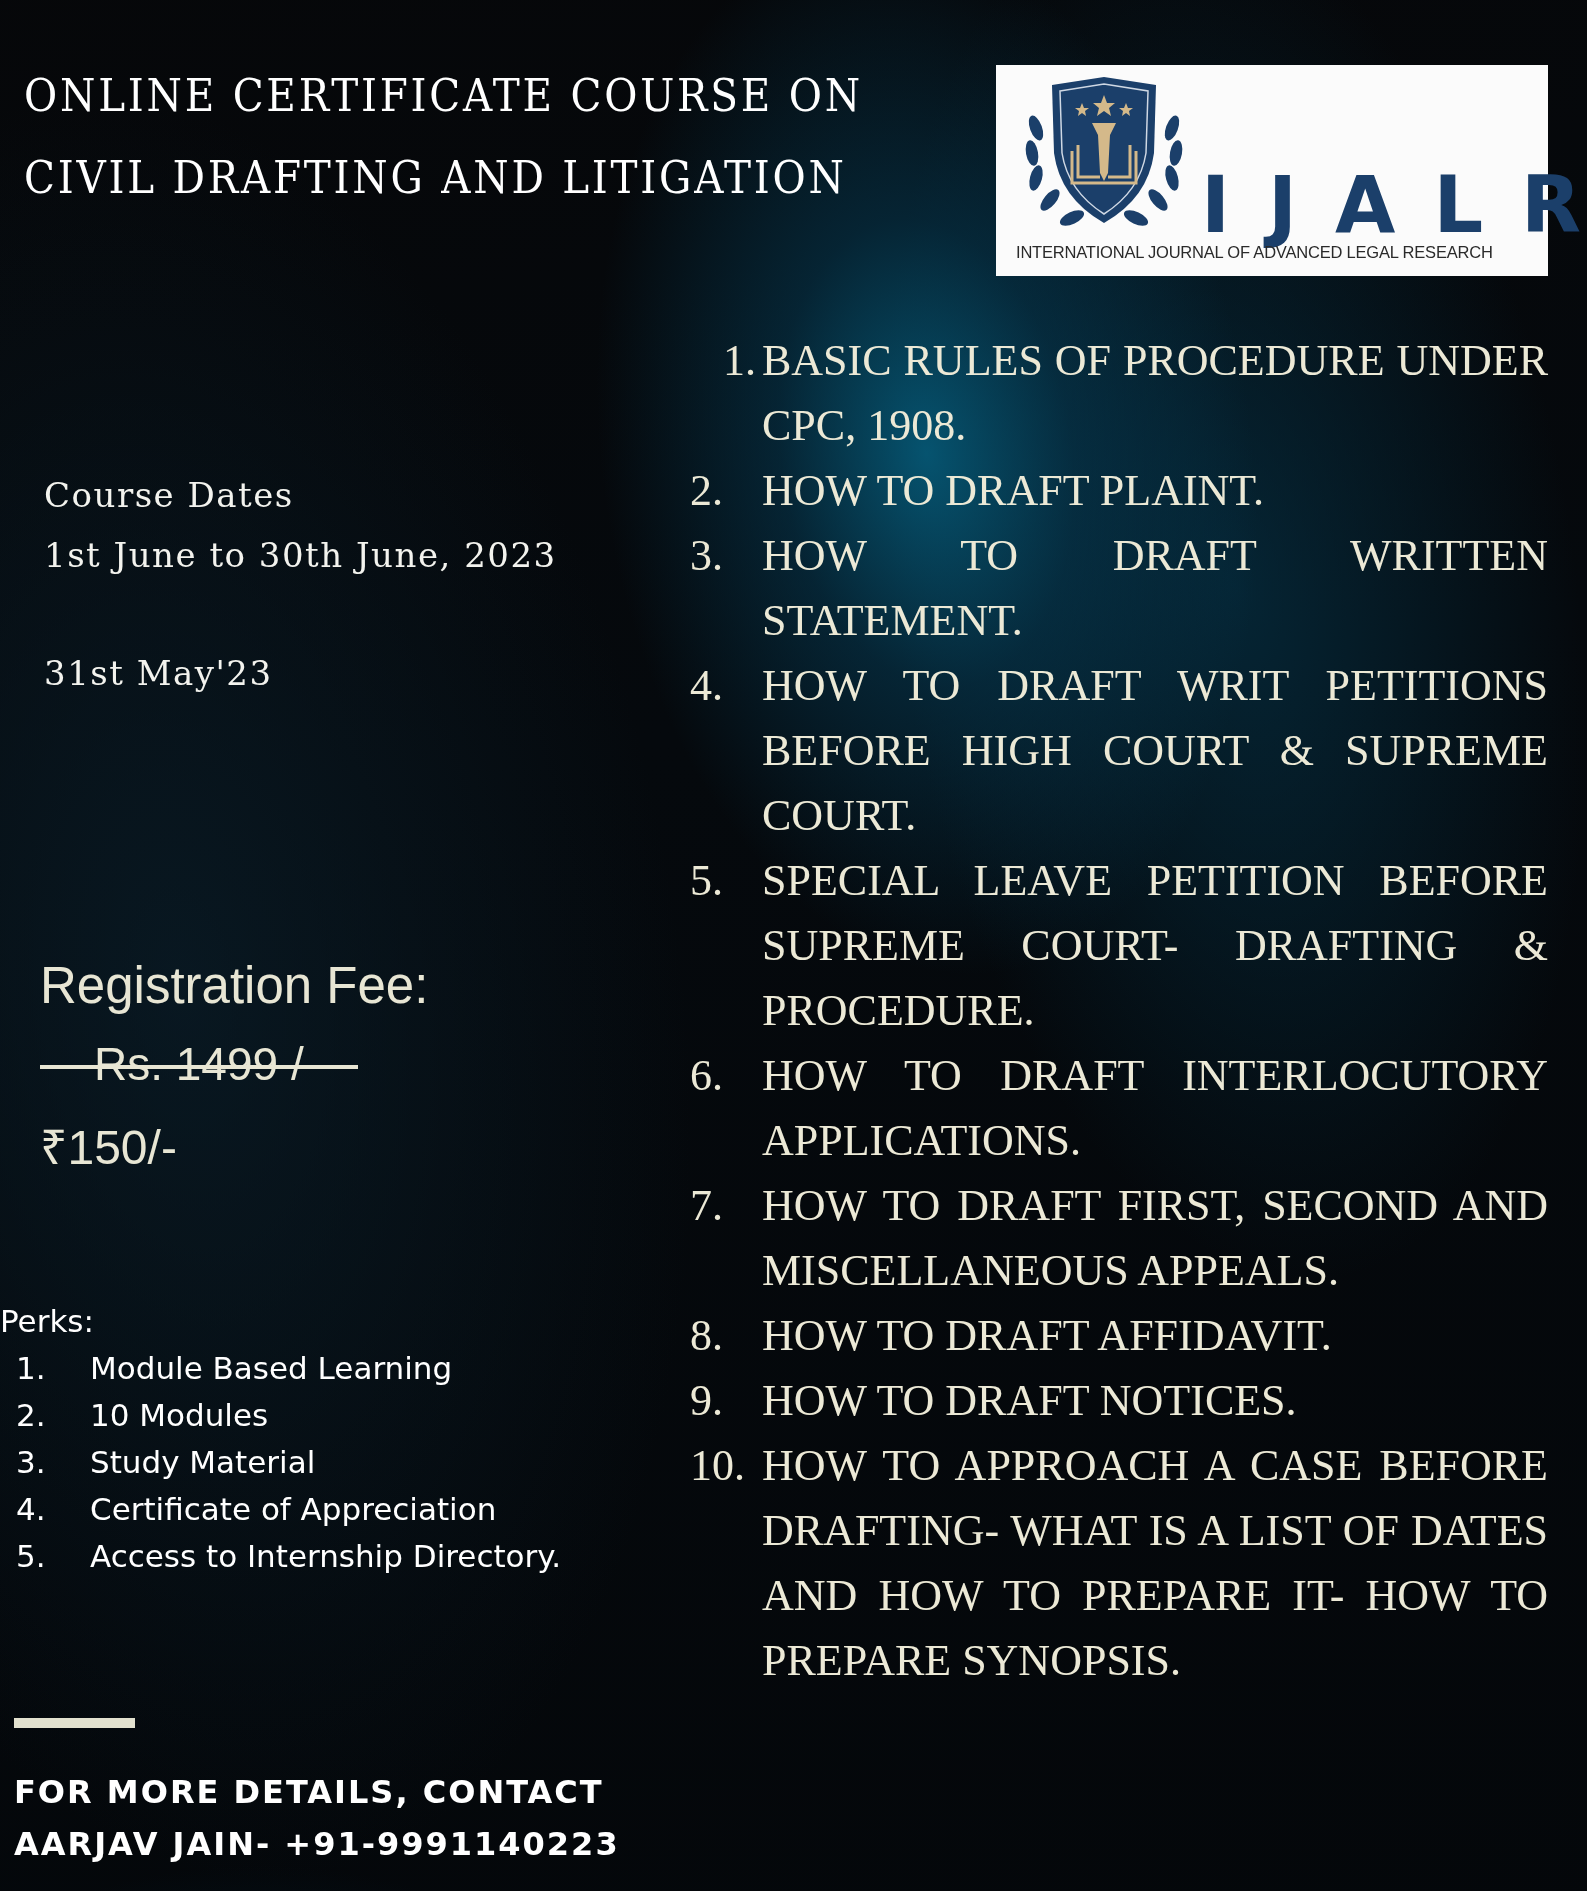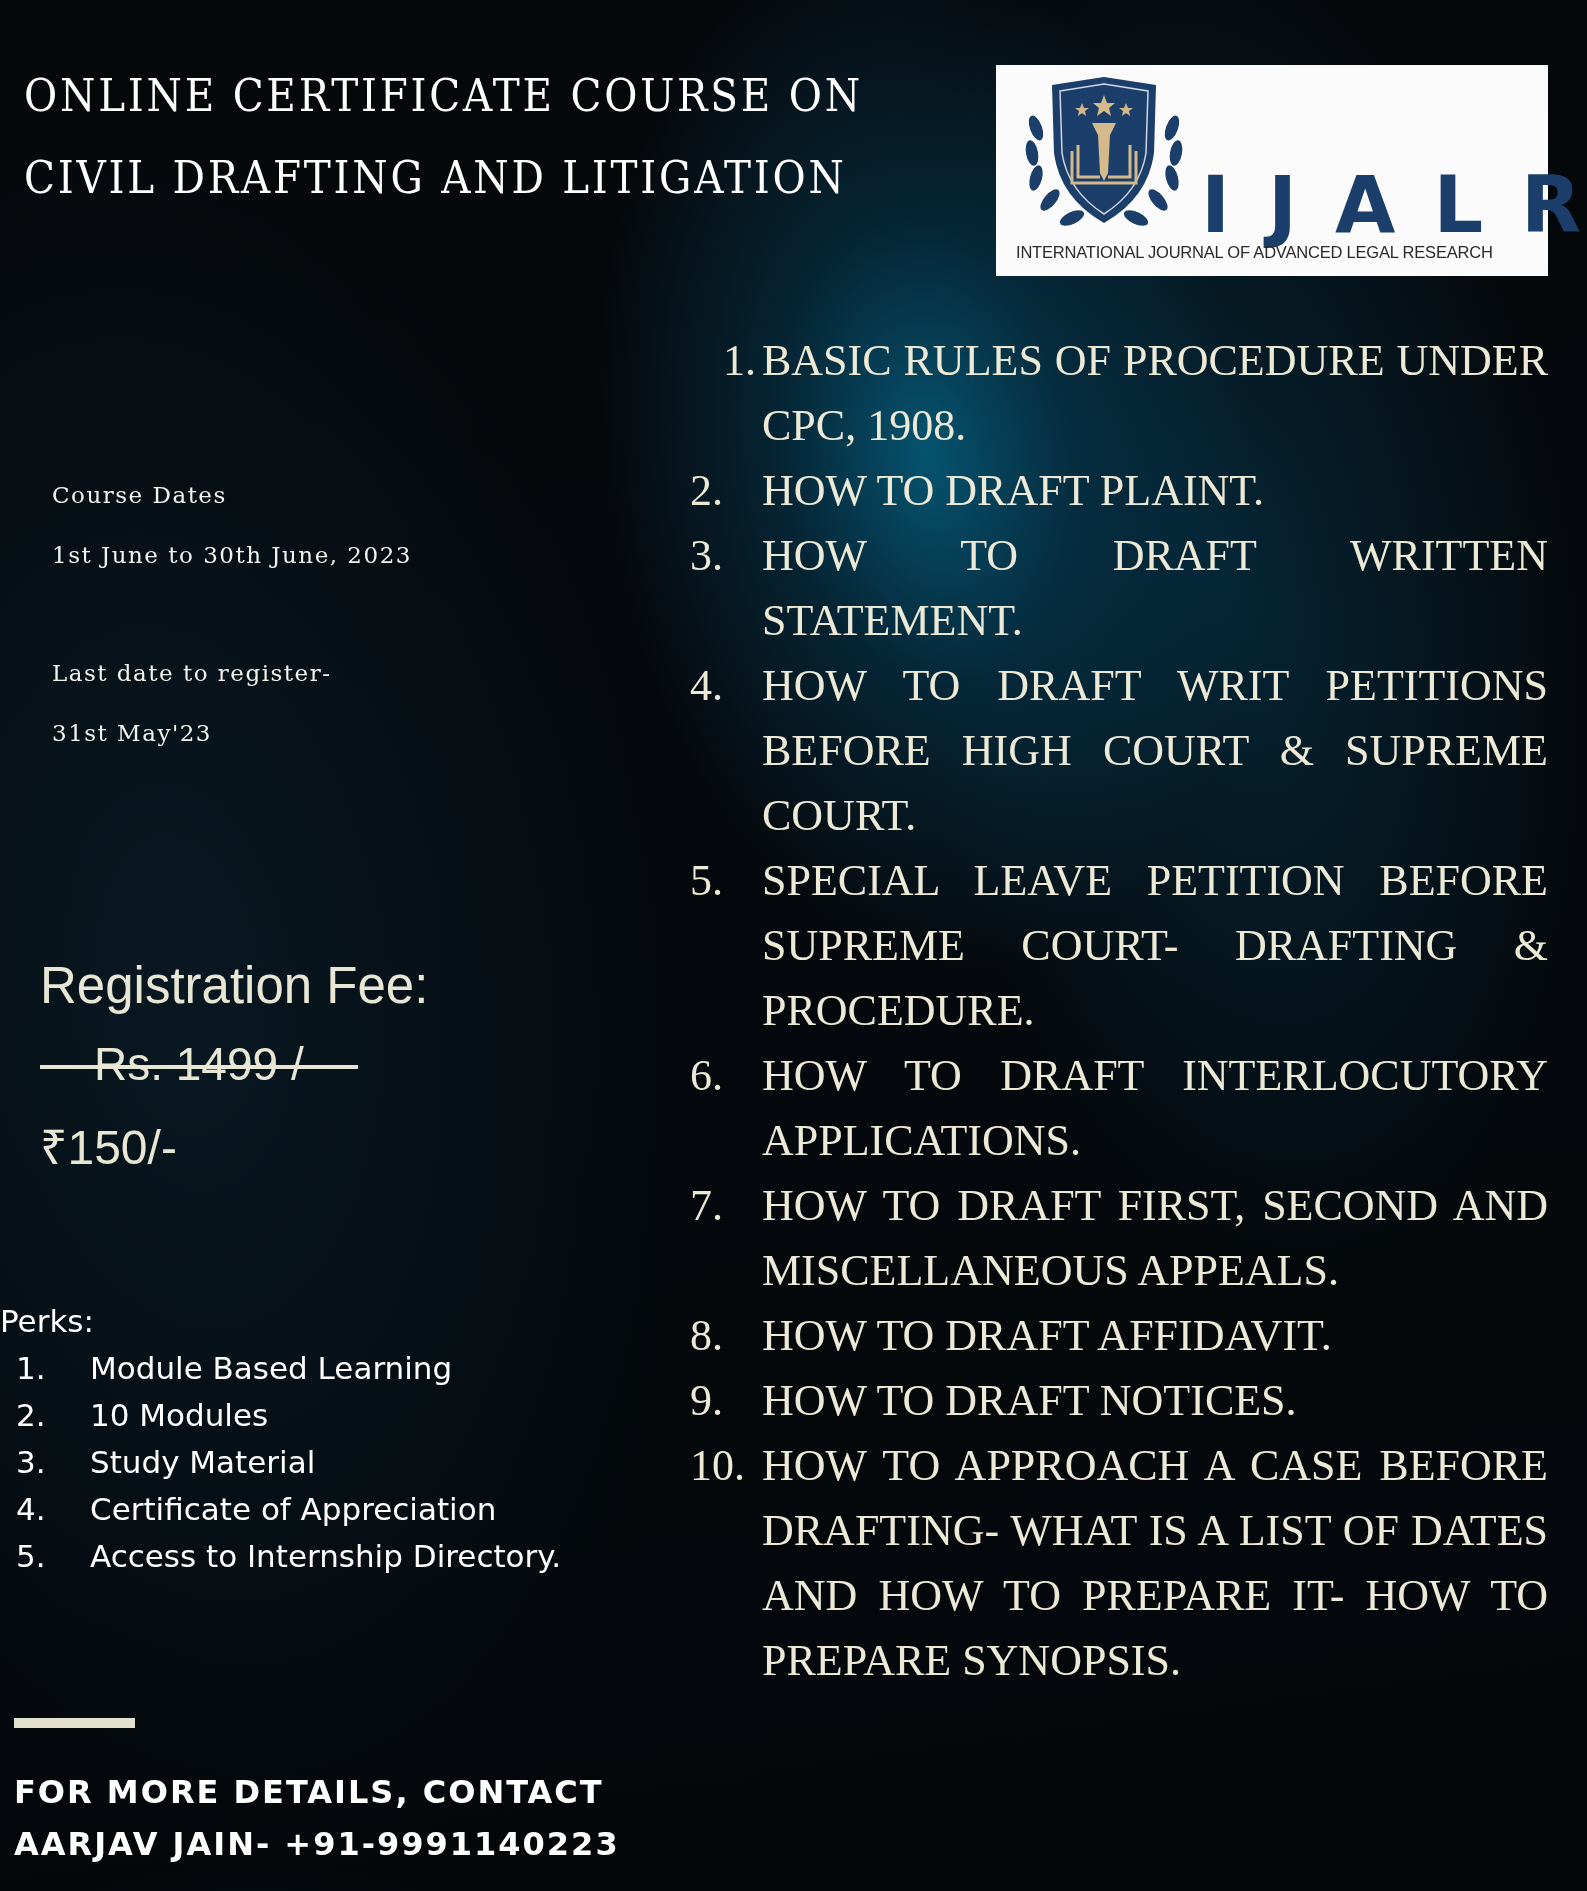--- a/index.html
+++ b/index.html
@@ -36,22 +36,22 @@
       position: absolute; left: 205px; top: 95px;
       font-family: "DejaVu Sans", sans-serif; font-size: 78px; font-weight: bold;
       color: #1b3f6a; letter-spacing: 38px;
     }
     .logo .sub {
       position: absolute; left: 20px; top: 178px;
       font-family: "Liberation Sans", sans-serif; font-size: 16.5px; color: #2a2a2a;
       letter-spacing: -0.2px; white-space: nowrap;
     }
     .dates {
-      position: absolute; left: 52px; top: 465px;
-      color: #f3f3ee; font-family: "DejaVu Serif", serif; font-size: 23px;
+      position: absolute; left: 44px; top: 465px;
+      color: #f3f3ee; font-family: "DejaVu Serif", serif; font-size: 34px;
       letter-spacing: 1.5px; line-height: 60px;
     }
     .dates .gap { height: 58px; }
     .fee {
       position: absolute; left: 40px; top: 944px; width: 490px;
       text-align: left; color: #e8e6d4; font-family: Liberation Sans, sans-serif;
     }
     .fee .label { font-size: 51px; line-height: 84px; }
     .fee .old { font-size: 46px; line-height: 72px; position: relative; display: inline-block; padding: 0 54px; }
     .fee .old::after {
@@ -125,21 +125,20 @@
     </g>
   </svg>
   <div class="mark">IJALR</div>
   <div class="sub">INTERNATIONAL JOURNAL OF ADVANCED LEGAL RESEARCH</div>
 </div>
 
 <div class="dates">
   <div>Course Dates</div>
   <div>1st June to 30th June, 2023</div>
   <div class="gap"></div>
-  <div>Last date to register-</div>
   <div>31st May'23</div>
 </div>
 
 <div class="fee">
   <div class="label">Registration Fee:</div>
   <div><span class="old">Rs. 1499 /</span></div>
   <div class="new">₹150/-</div>
 </div>
 
 <div class="perks">

